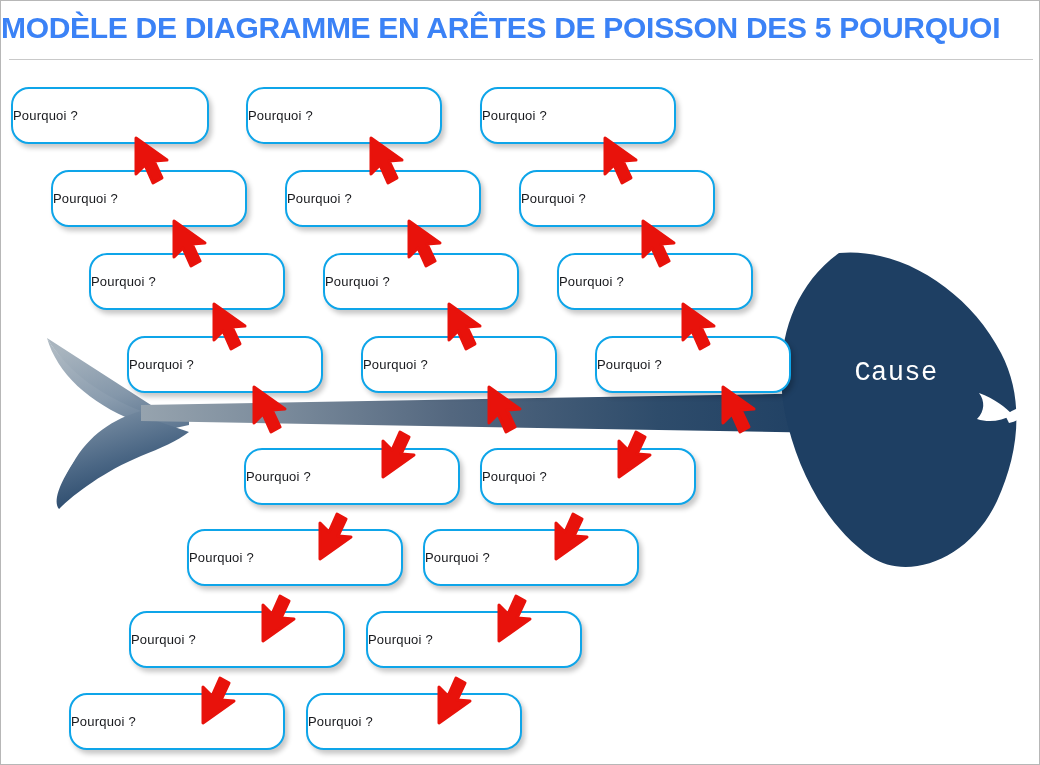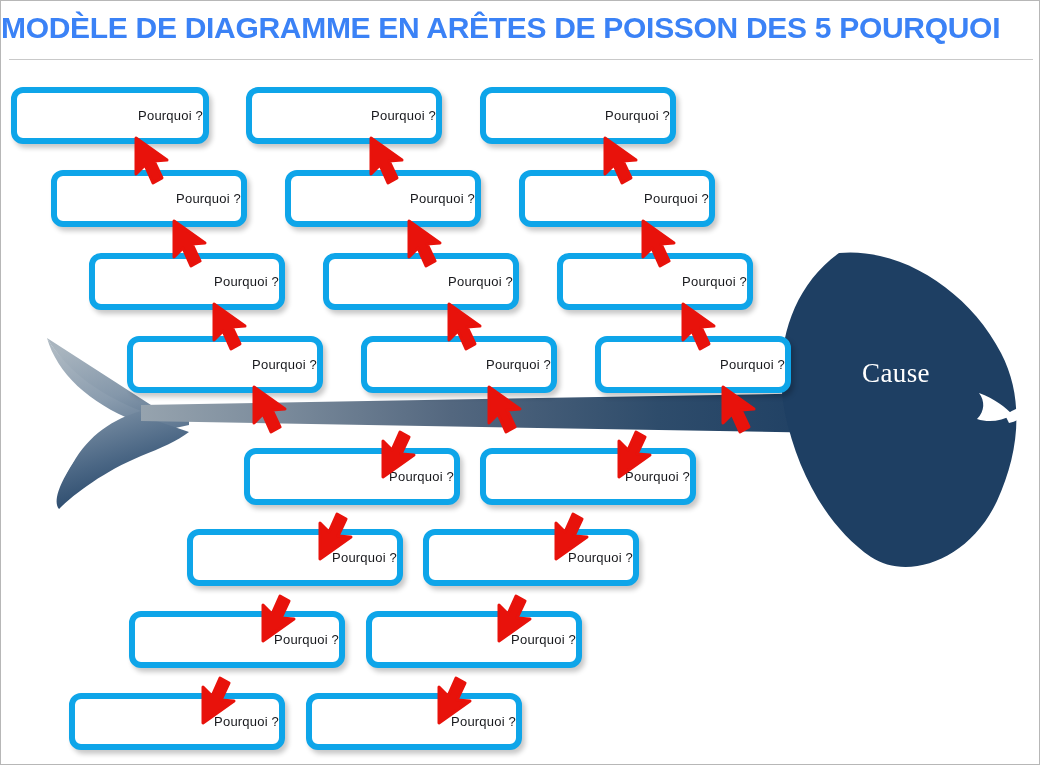--- a/index.html
+++ b/index.html
@@ -51,45 +51,45 @@
     width: 1040px;
     height: 765px;
     pointer-events: none;
   }
 
   
   .why-box {
     position: absolute;
     box-sizing: border-box;
     background: #ffffff;
-    border: 6px solid #0ea5e9;
-    border-radius: 12px;
+    border: 2px solid #0ea5e9;
+    border-radius: 18px;
     box-shadow: 3px 4px 5px rgba(0,0,0,0.22);
     display: flex;
     align-items: center;
-    justify-content: flex-end;
+    justify-content: flex-start;
   }
   .why-box .why-label {
     font-family: "Liberation Sans", sans-serif;
     font-size: 13px;
     color: #17181c;
     letter-spacing: 0.2px;
     white-space: nowrap;
     user-select: none;
   }
 
   
   #head-text {
     position: absolute;
     left: 800px;
     top: 355px;
     width: 190px;
     text-align: center;
     color: #ffffff;
-    font-family: Liberation Serif, serif;
+    font-family: Liberation Mono, monospace;
     font-size: 27px;
     line-height: 34px;
     letter-spacing: 0.4px;
     user-select: none;
     pointer-events: none;
   }
 
   
   .arrow {
     position: absolute;

